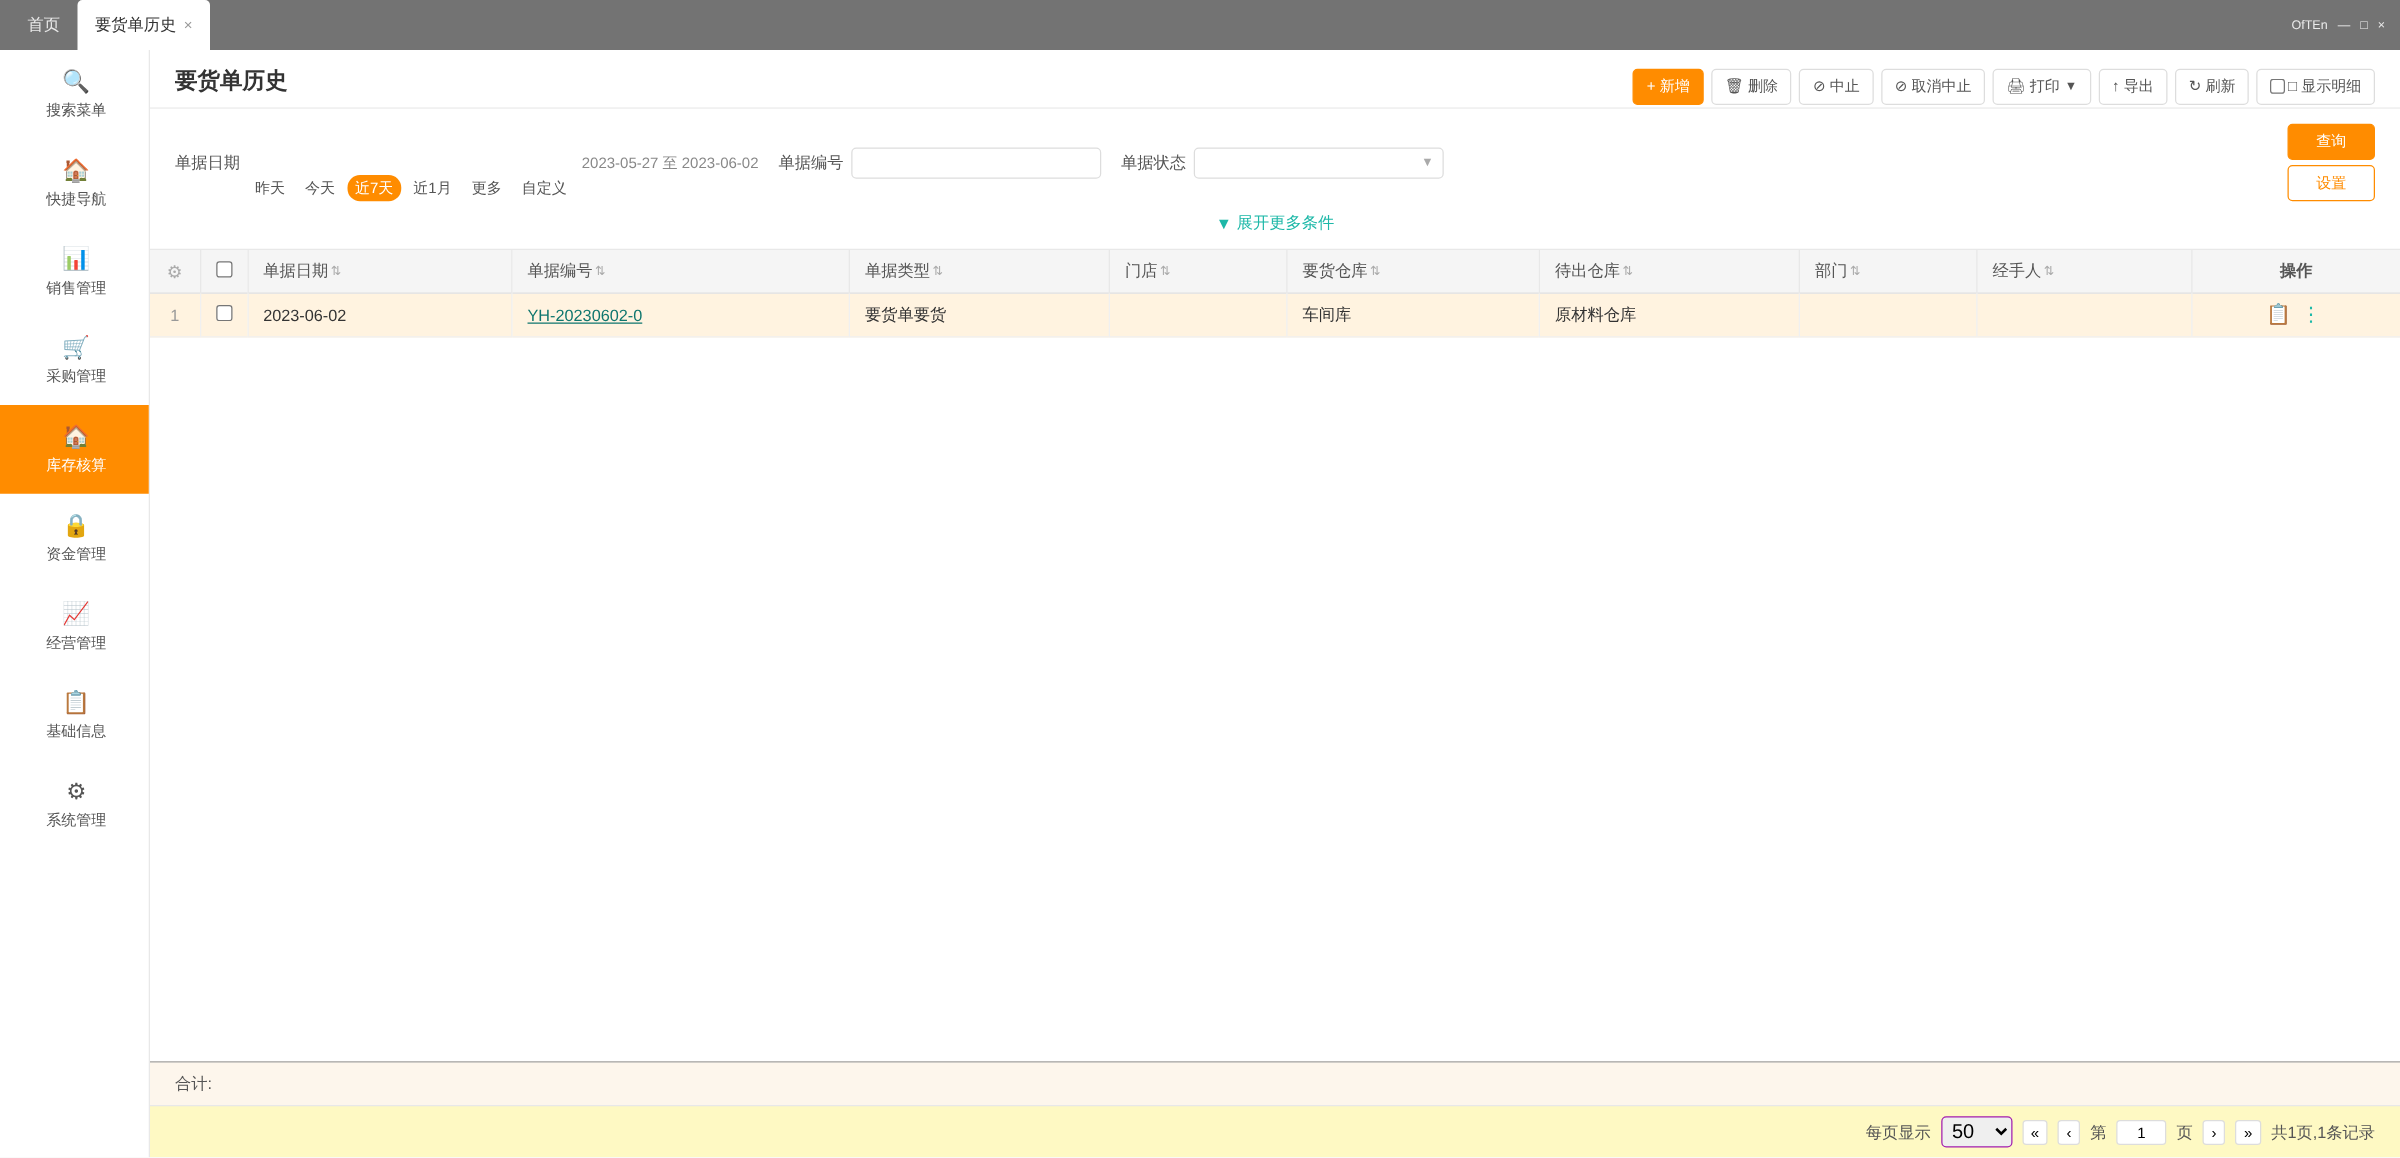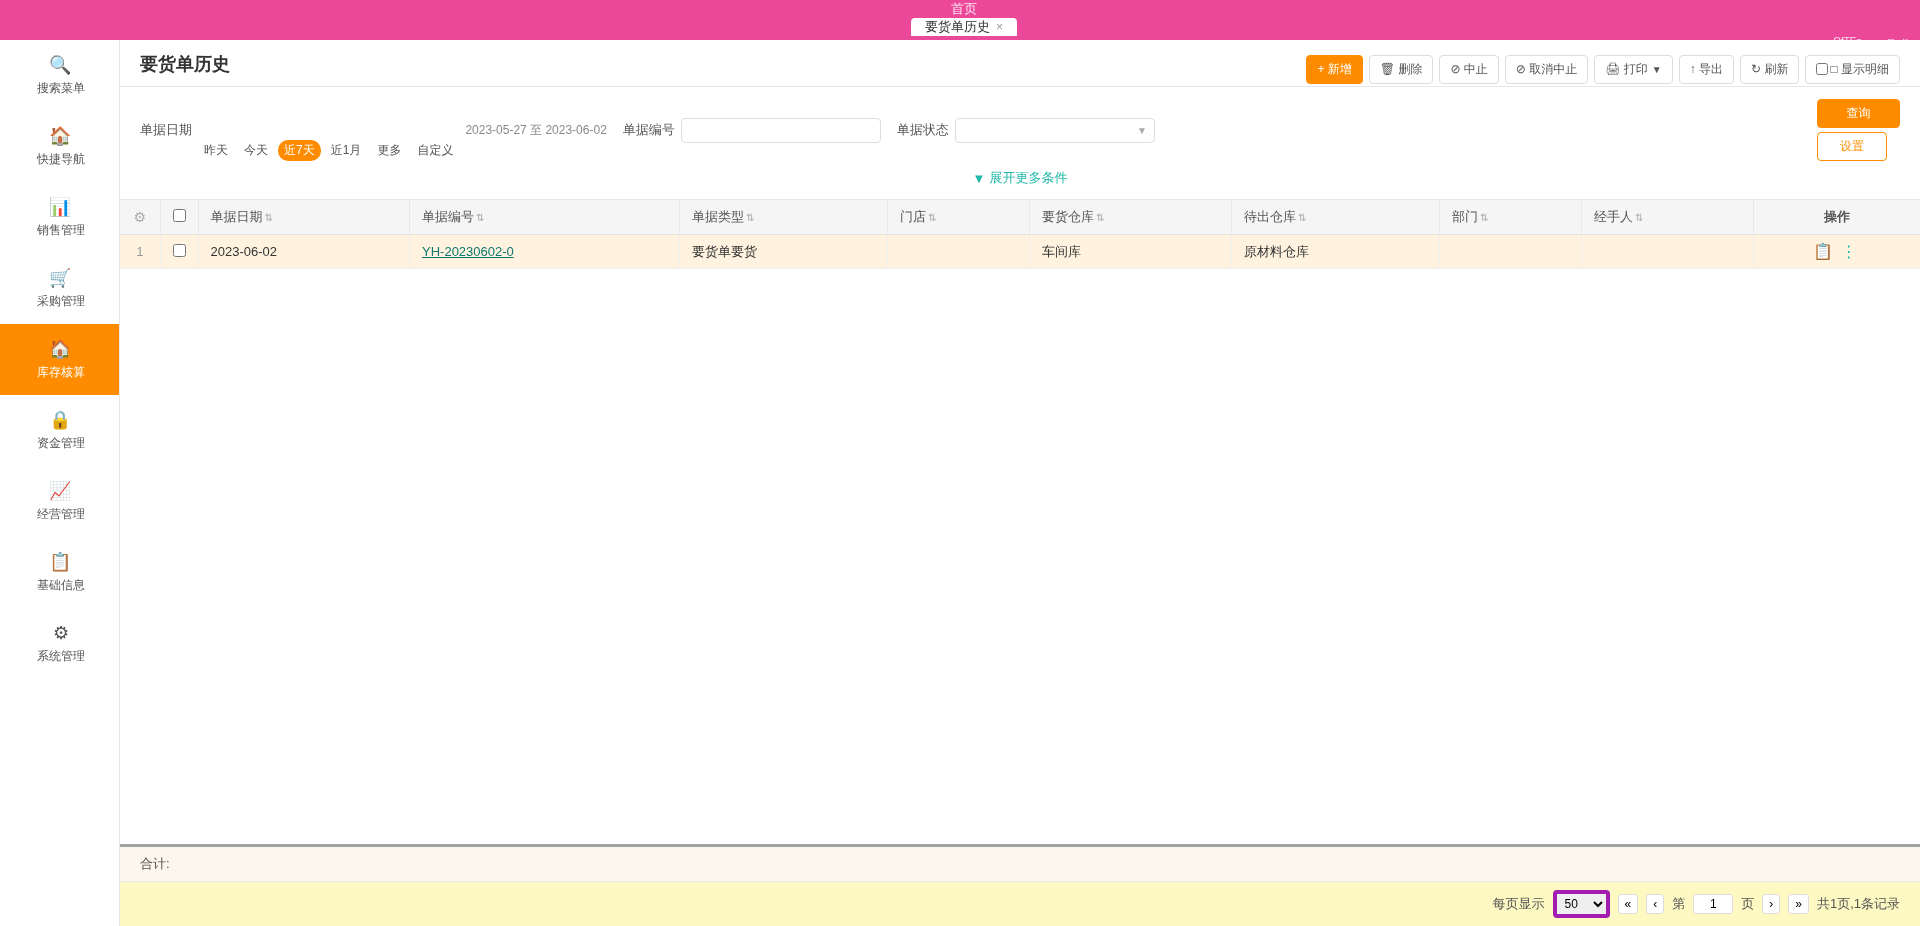--- a/index.html
+++ b/index.html
@@ -1,26 +1,25 @@
 <!DOCTYPE html>
 <html><head>
   <meta charset="utf-8">
   <style>
     * { box-sizing: border-box; margin: 0; padding: 0; }
     body { font-family: "Microsoft YaHei", Arial, sans-serif; font-size: 13px; background: #f5f5f5; display: flex; flex-direction: column; height: 926px; overflow: hidden; }
 
     
     .top-bar {
       height: 40px;
-      background: #ec4899;
+      background: #737373;
       display: flex;
       align-items: center;
       padding: 0 0 0 8px;
       flex-shrink: 0;
-      flex-direction: column;
     }
     .tab-item {
       height: 40px;
       display: flex;
       align-items: center;
       padding: 0 14px;
       color: rgba(255,255,255,0.85);
       cursor: pointer;
       font-size: 13px;
       position: relative;
@@ -184,21 +183,21 @@
       cursor: pointer;
       font-size: 12px;
       display: inline-flex;
       align-items: center;
       gap: 4px;
       background: #fff;
       color: #555;
       white-space: nowrap;
     }
     .btn-primary { background: #ff8c00; color: #fff; border-color: #ff8c00; }
-    .btn-query { background: #ff8c00; color: #fff; border-color: #ff8c00; width: 83px; justify-content: center; }
+    .btn-query { background: #ff8c00; color: #fff; border-color: #ff8c00; width: 70px; justify-content: center; }
     .btn-setting { background: #fff; color: #ff8c00; border-color: #ff8c00; width: 70px; justify-content: center; }
 
     .toolbar-actions {
       margin-left: auto;
       display: flex;
       align-items: center;
       gap: 6px;
     }
 
     
@@ -237,21 +236,21 @@
     .link { color: #0f766e; cursor: pointer; text-decoration: underline; }
     .col-sort { display: flex; align-items: center; gap: 2px; }
     .sort-icon { color: #aaa; font-size: 10px; }
     .settings-icon-btn { cursor: pointer; color: #aaa; font-size: 14px; }
     .op-icon { color: #1db8a8; cursor: pointer; font-size: 16px; margin-right: 4px; }
 
     
     .table-footer {
       background: #fdf6ec;
       padding: 8px 20px;
-      border-top: 3px solid #a3a3a3;
+      border-top: 1px solid #a3a3a3;
       display: flex;
       align-items: center;
       color: #555;
       font-size: 13px;
       flex-shrink: 0;
     }
 
     
     .pagination {
       background: #fef9c3;
@@ -259,24 +258,24 @@
       border-top: 1px solid #e8e8e8;
       display: flex;
       align-items: center;
       justify-content: flex-end;
       gap: 8px;
       font-size: 13px;
       color: #555;
       flex-shrink: 0;
     }
     .page-size-select {
-      border: 4px solid #a21caf;
+      border: 1px solid #a21caf;
       border-radius: 4px;
       padding: 2px 4px;
-      font-size: 12px;
+      font-size: 16px;
     }
     .page-btn {
       padding: 2px 6px;
       border: 1px solid #ddd;
       border-radius: 3px;
       cursor: pointer;
       background: #fff;
       font-size: 12px;
     }
     .page-btn:disabled { color: #ccc; cursor: default; }

